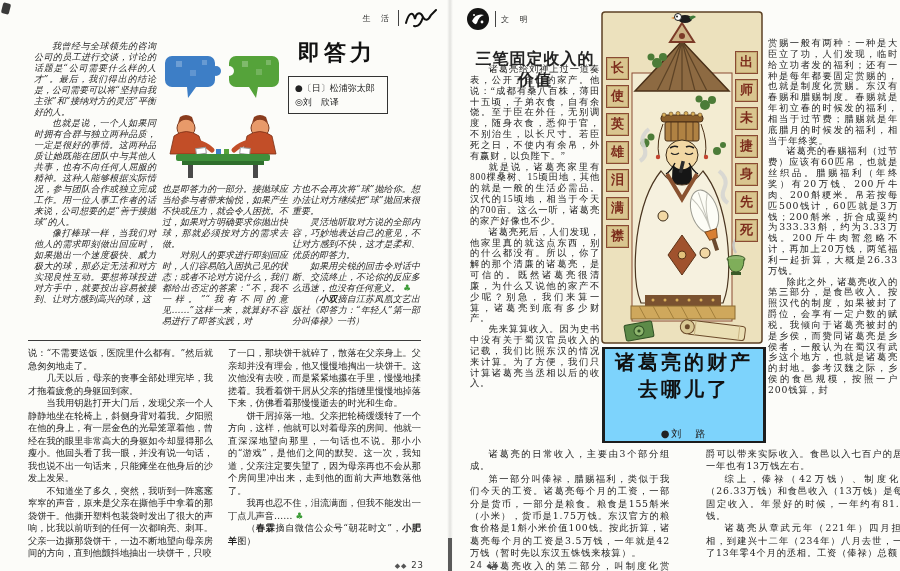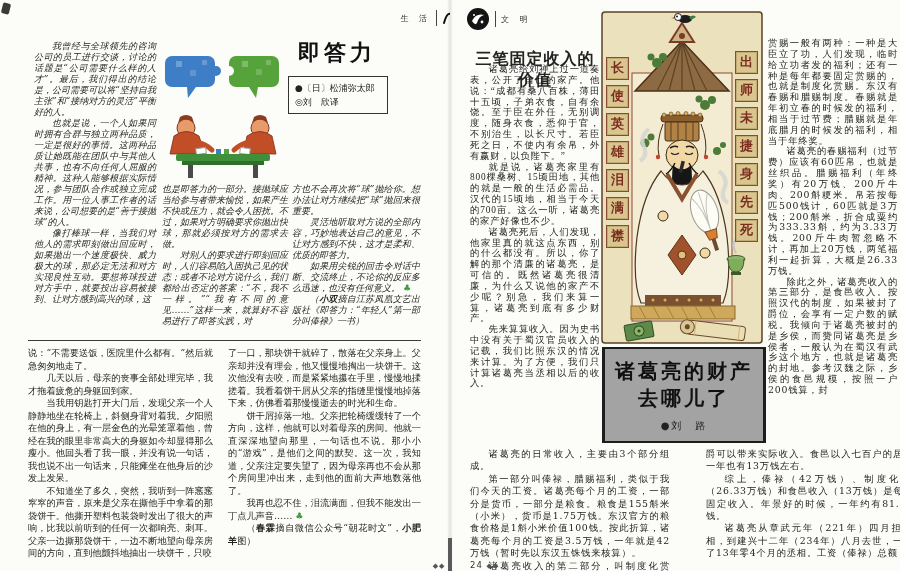--- a/index.html
+++ b/index.html
@@ -1,18 +1,18 @@
 <!DOCTYPE html>
 <html><head>
 <meta charset="utf-8">
 <style>
   html,body{margin:0;padding:0;}
   body{width:900px;height:571px;overflow:hidden;background:#fbfbf7;position:relative;
        font-family:"DejaVu Serif","Liberation Serif",serif;color:#222;}
-  .page{position:absolute;top:0;height:571px;background:#fcfcf9;padding-left:38px;}
+  .page{position:absolute;top:0;height:571px;background:#fcfcf9;}
   .page.left{left:0;width:450px;}
   .page.right{left:450px;width:450px;}
   .gutter{position:absolute;left:447px;top:0;width:6px;height:571px;
           background:linear-gradient(to right,rgba(0,0,0,0),rgba(0,0,0,.10),rgba(0,0,0,0));}
   .gutter-bar{position:absolute;left:448px;top:538px;width:4px;height:33px;background:#5a5a5a;}
   .speck{position:absolute;left:2px;top:3px;width:8px;height:11px;background:#3a3a3a;
          border-radius:2px;transform:rotate(14deg);}
   
   .hdr{position:absolute;display:flex;align-items:center;gap:5px;font-family:"DejaVu Sans","Liberation Sans",sans-serif;}
   .hdr-left{top:8px;right:12px;}
@@ -53,22 +53,22 @@
   .rp-wide{font-size:9.3px;line-height:12.4px;letter-spacing:0.8px;}
   .rpB1{left:20px;top:448px;width:200px;}
   .rpB2{left:228px;top:448px;width:218px;margin-left:28px;}
   .illo2{position:absolute;left:151px;top:11px;width:162px;height:333px;}
   .banner{position:absolute;display:flex;flex-direction:column;gap:5px;}
   .banner.bl{left:5px;top:46px;}
   .banner.br{right:5px;top:40px;}
   .tile{width:21px;height:21px;background:#d9c58f;border:1px solid #8a4a33;box-shadow:inset 0 0 0 1px #c4ab72;
         color:#7c2c1c;font-weight:bold;font-size:13px;line-height:20px;text-align:center;font-style:normal;}
   .tbox{position:absolute;left:152px;top:347px;width:158px;height:92px;border:2px solid #1d1d1d;
-        border-left-width:3px;border-right-width:3px;background:#a3a3a3;
-        display:flex;flex-direction:column;justify-content:center;}
+        border-left-width:3px;border-right-width:3px;background:#7dd3fc;
+        display:flex;flex-direction:column;justify-content:space-between;}
   .tbox h2{margin:0;font-size:20px;font-weight:bold;letter-spacing:3px;text-align:center;line-height:27px;color:#111;}
   .tbox .auth{margin-top:7px;font-size:10px;text-align:center;letter-spacing:2px;color:#222;}
 </style>
 </head>
 <body>
 
 <div class="page left">
   <div class="speck"></div>
 
   <div class="hdr hdr-left">

